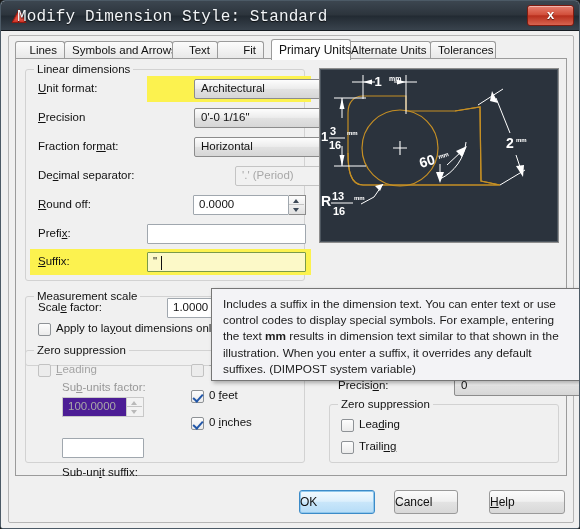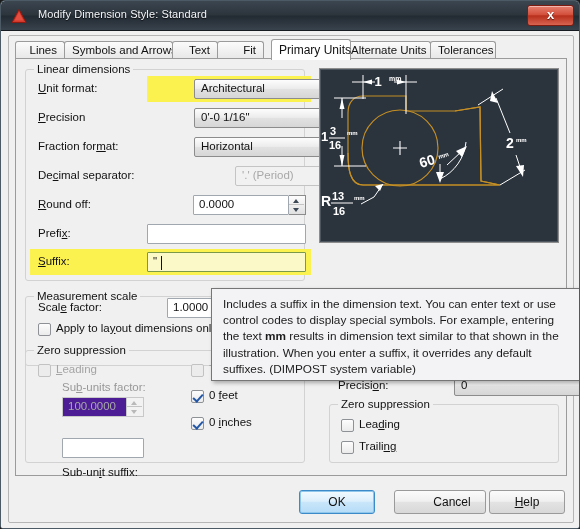--- a/index.html
+++ b/index.html
@@ -27,26 +27,27 @@
     width: 580px; height: 30px;
     background: linear-gradient(to bottom, #3c4650 0%, #2c343c 48%, #222a32 52%, #39434d 100%);
     border-radius: 4px 4px 0 0;
     border-bottom: 1px solid #151b21;
   }
   #title-logo {
     position: absolute; left: 10px; top: 7px;
     width: 16px; height: 16px;
   }
   #title-text {
-    position: absolute; left: 37px; top: 7px;
+    position: absolute; left: 16px; top: 7px;
     color: #f2f5f8;
-    font-size: 11px;
+    font-size: 16px;
     letter-spacing: 0.1px;
     text-shadow: 0 1px 1px rgba(0,0,0,0.75);
     white-space: nowrap;
+    font-family: Liberation Mono, monospace;
   }
   #close-btn {
     position: absolute; right: 7px; top: 4px;
     width: 47px; height: 21px;
     border-radius: 3px;
     background: linear-gradient(to bottom, #e77f70 0%, #d2503c 45%, #b82f1d 52%, #d86450 100%);
     border: 1px solid #7e1b10;
     box-shadow: inset 0 1px 0 rgba(255,255,255,0.45);
     cursor: pointer;
   }
@@ -263,21 +264,21 @@
   }
   #tooltip .tt b { font-weight: bold; }
 
   
   .btn {
     position: absolute;
     height: 24px;
     border-radius: 3px;
     border: 1px solid #9a9a9a;
     background: linear-gradient(to bottom, #fbfbfb 0%, #f0f0f0 47%, #e3e3e3 50%, #d8d8d8 100%);
-    text-align: center;
+    text-align: left;
     line-height: 22px;
     font-size: 12px;
     color: #111;
     cursor: pointer;
   }
   .btn.default {
     border: 1px solid #3c8bc8;
     background: linear-gradient(to bottom, #f2fafe 0%, #dceffc 47%, #c9e6fa 50%, #b5dcf7 100%);
     box-shadow: 0 0 0 1px #8fc7ec inset;
   }
@@ -534,16 +535,16 @@
       </div>
     </div>
 
   </div>
 
   <div id="tooltip">
     <div class="tt"><span>Includes a suffix in the dimension text. You can enter text or use control codes to display special symbols. For example, entering the text </span><b>mm</b><span> results in dimension text similar to that shown in the illustration. When you enter a suffix, it overrides any default suffixes. (DIMPOST system variable)</span></div>
   </div>
 
   <div class="btn default" style="left:298px; top:489px; width:76px;">OK</div>
-  <div class="btn" style="left:393px; top:489px; width:92px;padding-left:24px;">Cancel</div>
+  <div class="btn" style="left:393px; top:489px; width:64px;">Cancel</div>
   <div class="btn" style="left:488px; top:489px; width:76px;"><u class="acc">H</u>elp</div>
 
 </div>
 
 </body></html>

